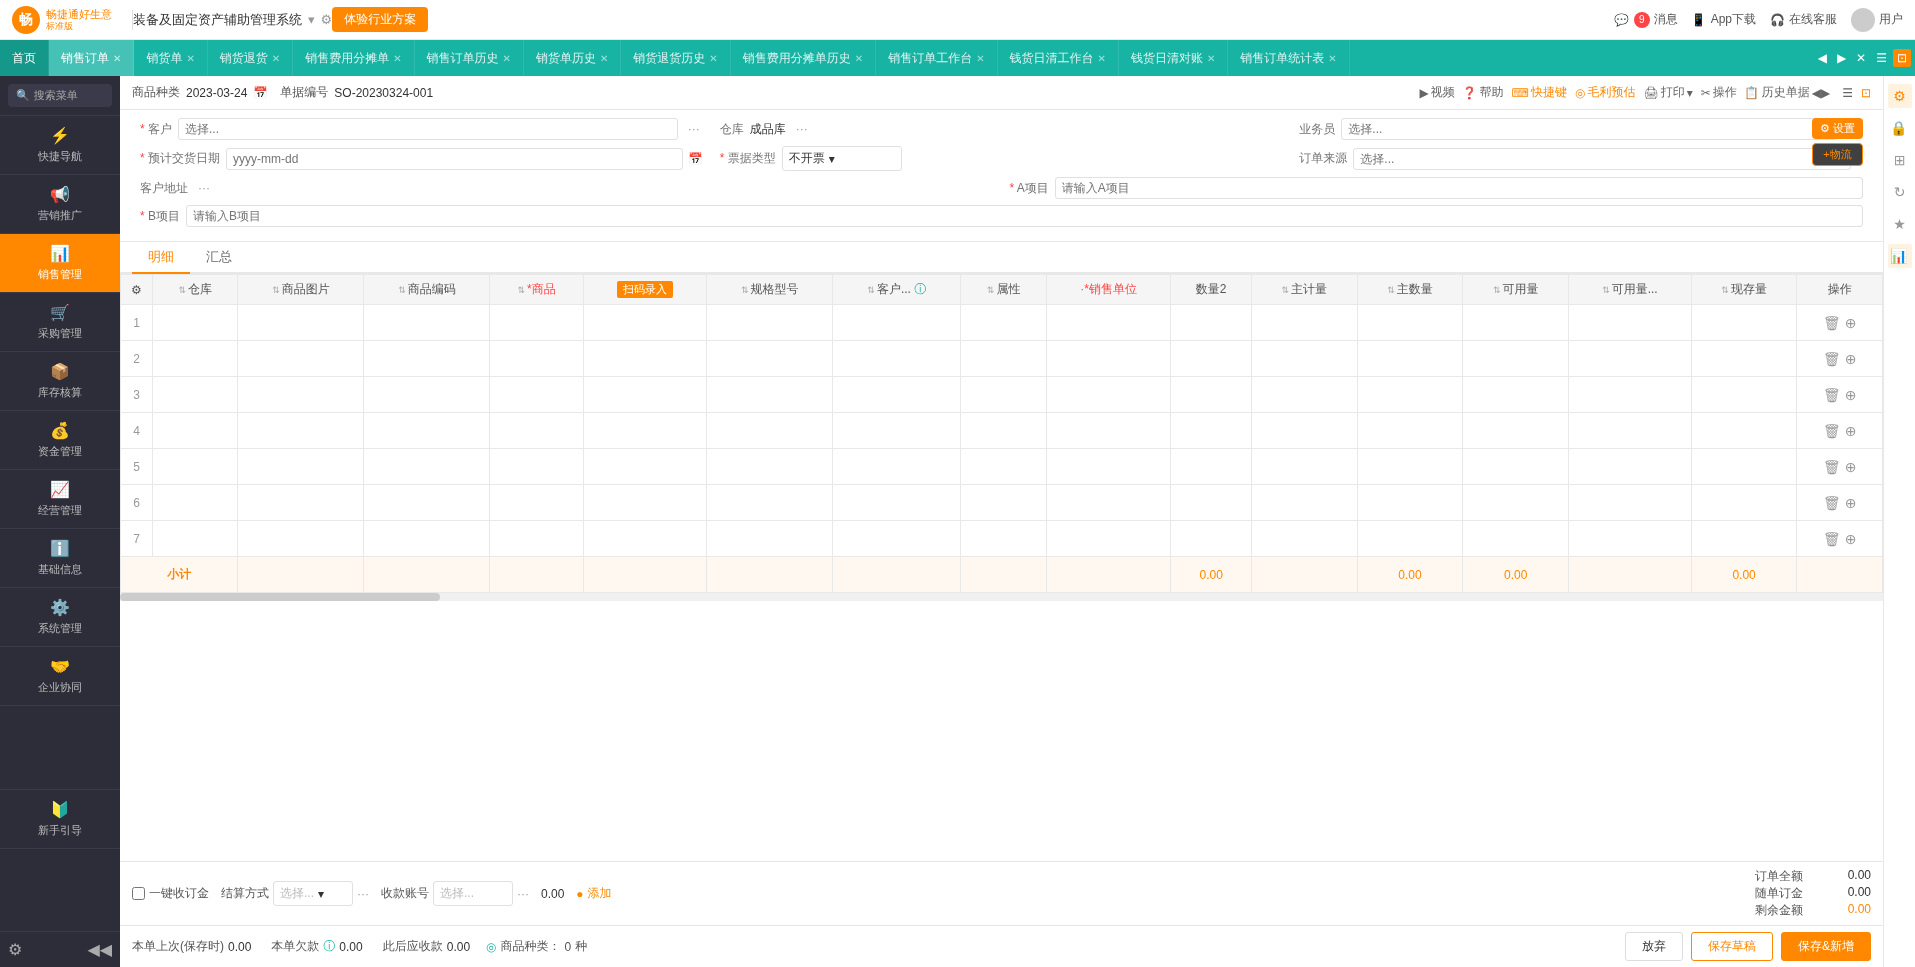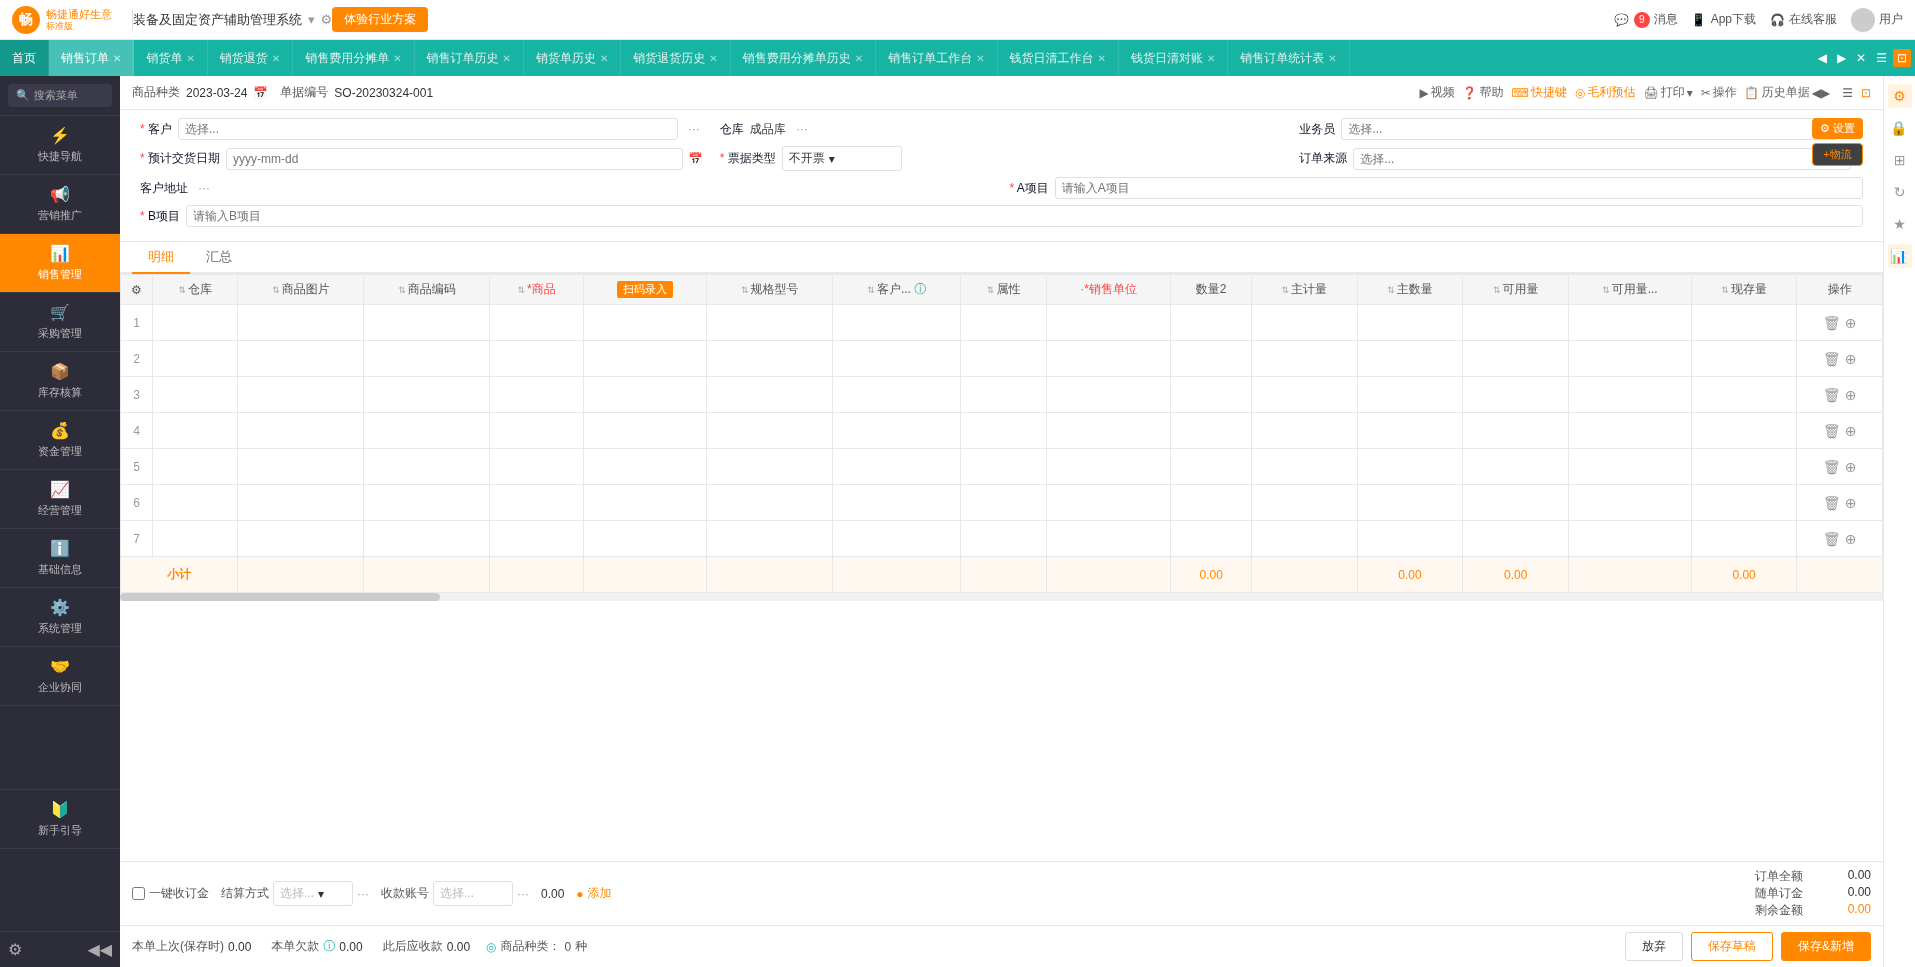--- a/index.html
+++ b/index.html
@@ -249,21 +249,21 @@
       margin-bottom: 6px;
     }
     .form-cell {
       flex: 1;
       display: flex;
       align-items: center;
       gap: 6px;
       padding: 0 8px;
     }
     .form-cell label {
-      color: #0f172a;
+      color: #737373;
       white-space: nowrap;
       font-size: 12px;
     }
     .form-cell label.required::before {
       content: "* ";
       color: #ff4444;
     }
     .form-input {
       border: 1px solid #e0e0e0;
       border-radius: 3px;

